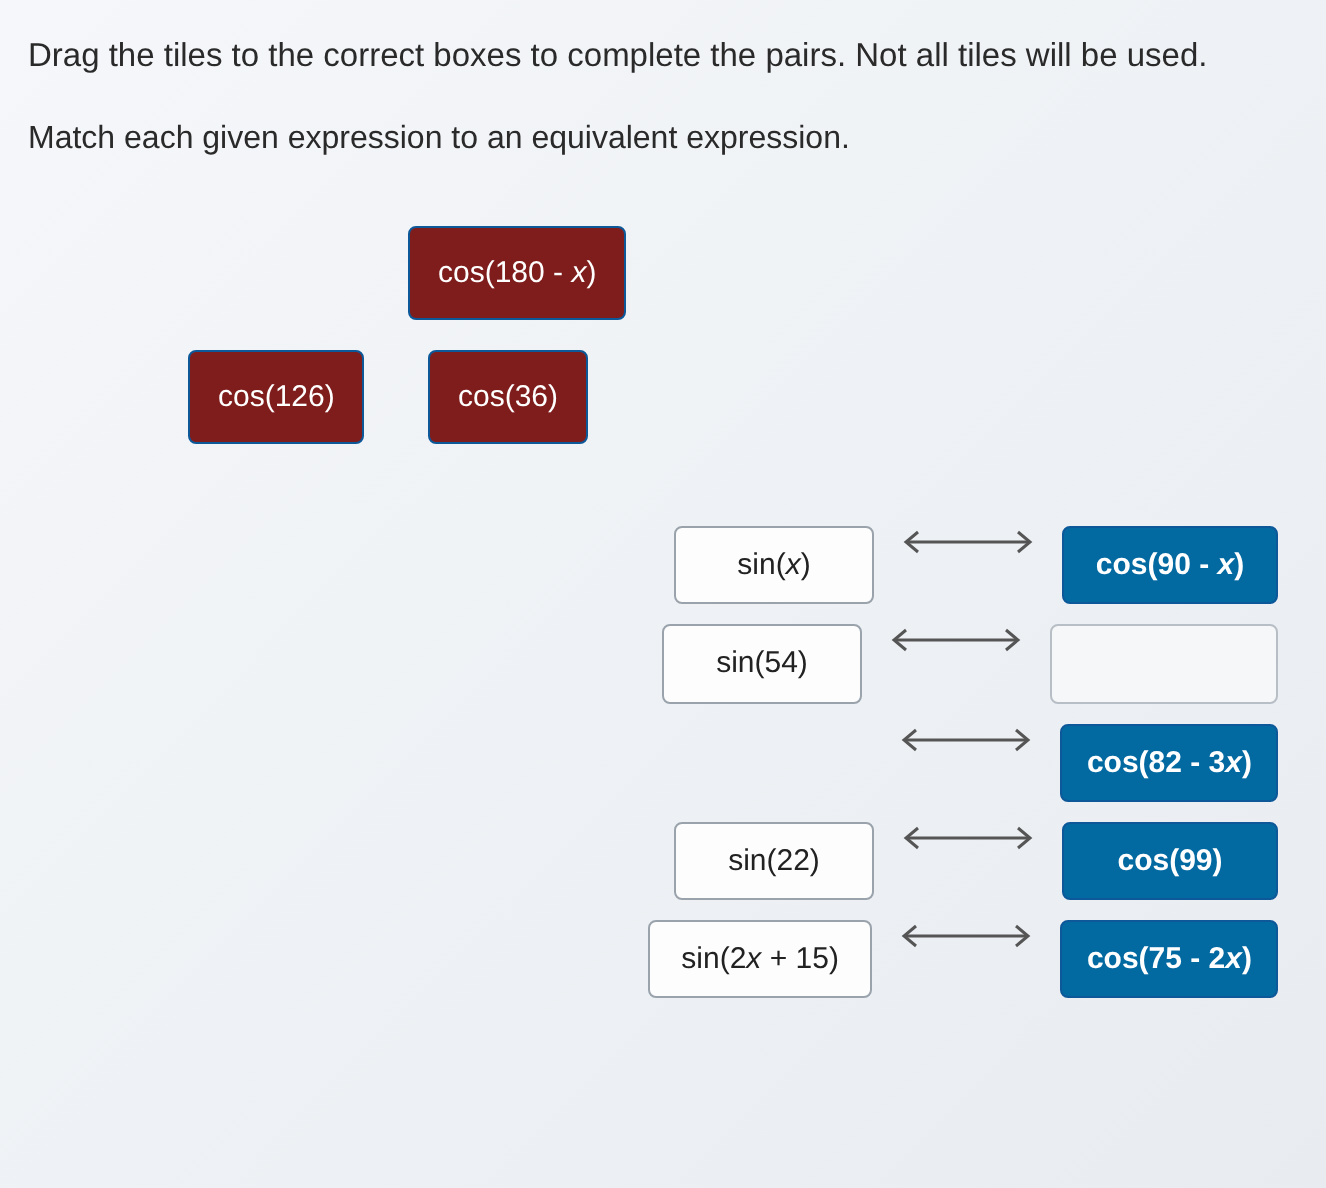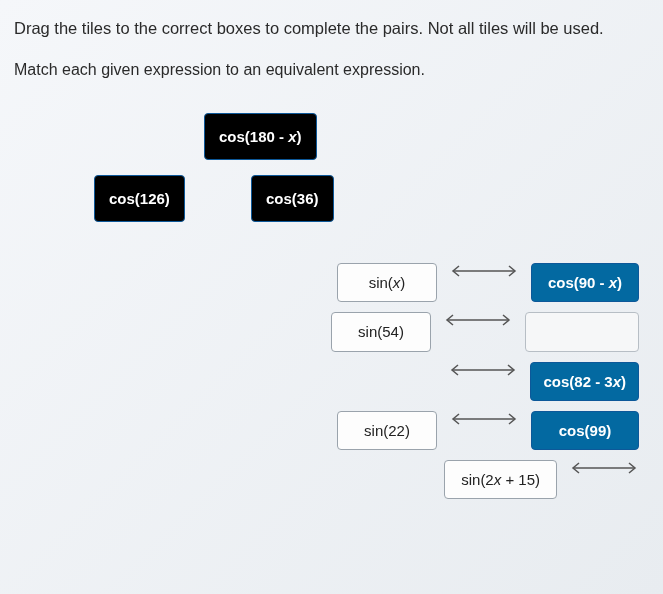--- a/index.html
+++ b/index.html
@@ -10,23 +10,23 @@
       font-family: Arial, Helvetica, sans-serif;
       padding: 18px 14px;
       color: #333;
       position: relative;
     }
     .instructions { font-size: 16.5px; color: #2a2a2a; margin-bottom: 22px; line-height: 1.3; }
     .subinstr { font-size: 16px; color: #2a2a2a; margin-bottom: 34px; }
     .tiles-area { position: relative; height: 140px; }
     .tile {
       position: absolute;
-      background: #000000;
+      background: #7f1d1d;
       color: #fff;
-      font-weight: bold;
+      font-weight: normal;
       font-size: 15px;
       padding: 14px 14px;
       border-radius: 4px;
       border: 1px solid #0d5899;
       font-style: normal;
       cursor: grab;
     }
     .tile .it { font-style: italic; }
     .pairs { margin-top: 10px; }
     .pair-row {
@@ -82,21 +82,21 @@
 <div class="instructions">Drag the tiles to the correct bo<span class="it">x</span>es to complete the pairs. Not all tiles will be used.</div>
 <div class="subinstr">Match each given e<span class="it">x</span>pression to an equivalent e<span class="it">x</span>pression.</div>
 
 <div class="tiles-area">
   <div class="tile" style="left:190px; top:0;">
     <span>cos(180 - <span class="it">x</span>)</span>
   </div>
   <div class="tile" style="left:80px; top:62px;">
     <span>cos(126)</span>
   </div>
-  <div class="tile" style="left:200px; top:62px;margin-left:37px;">
+  <div class="tile" style="left:200px; top:62px;">
     <span>cos(36)</span>
   </div>
 </div>
 
 <div class="pairs">
 
   <div class="pair-row">
     <div class="left-box">
       <span>sin(<span class="it">x</span>)</span>
     </div>
@@ -159,15 +159,18 @@
     <div class="left-box">
       <span>sin(2<span class="it">x</span> + 15)</span>
     </div>
     <div class="arrow">
       <svg viewBox="0 0 70 16">
           <line x1="4" y1="8" x2="66" y2="8" stroke="#555" stroke-width="1.5"></line>
           <polyline points="10,3 4,8 10,13" fill="none" stroke="#555" stroke-width="1.5"></polyline>
           <polyline points="60,3 66,8 60,13" fill="none" stroke="#555" stroke-width="1.5"></polyline>
         </svg>
     </div>
+    <div class="filled-tile">
+      <span>cos(75 - 2<span class="it">x</span>)</span>
+    </div>
   </div>
 
 </div>
 
 </body></html>

